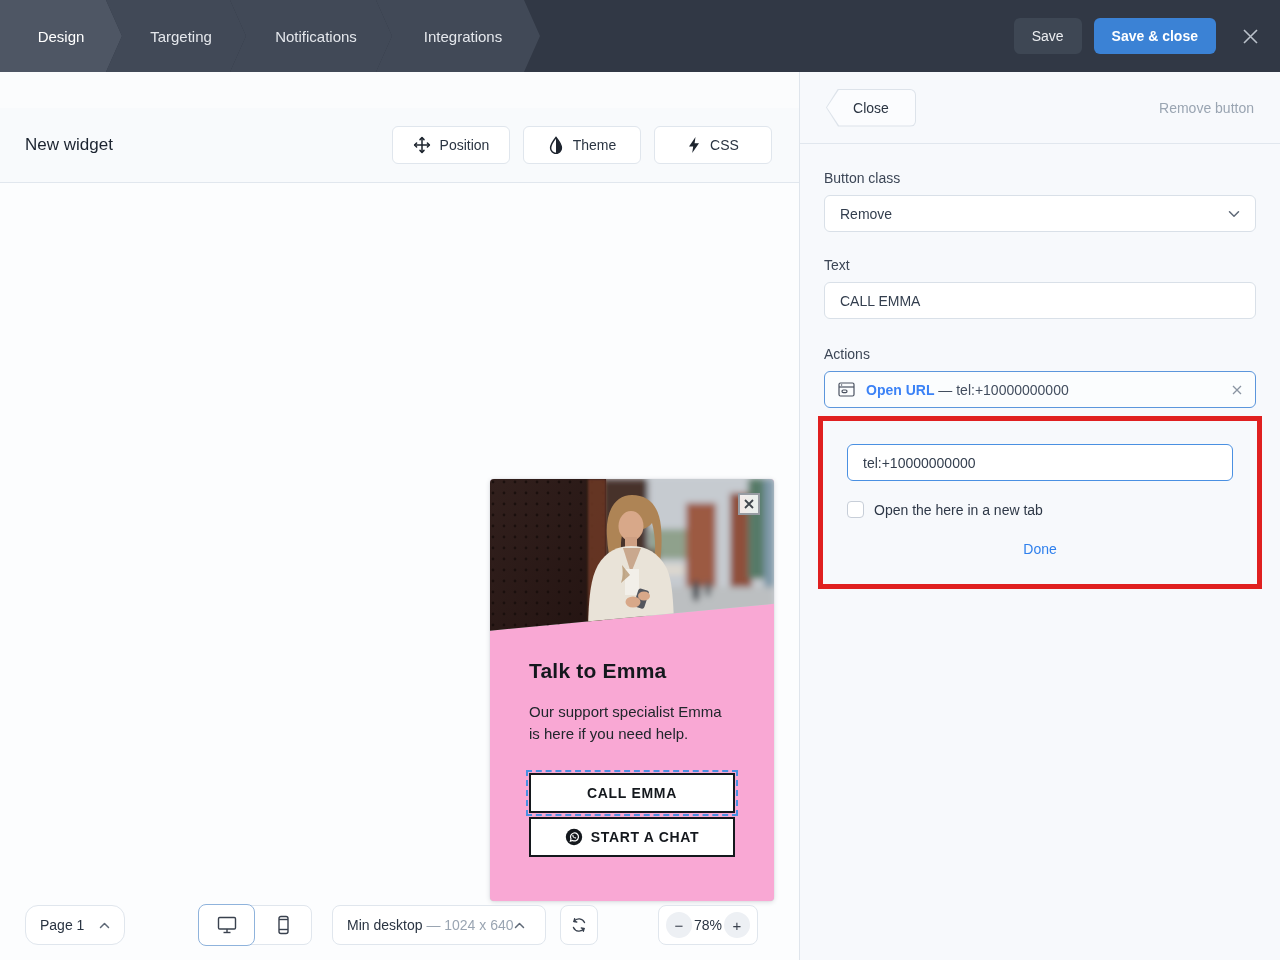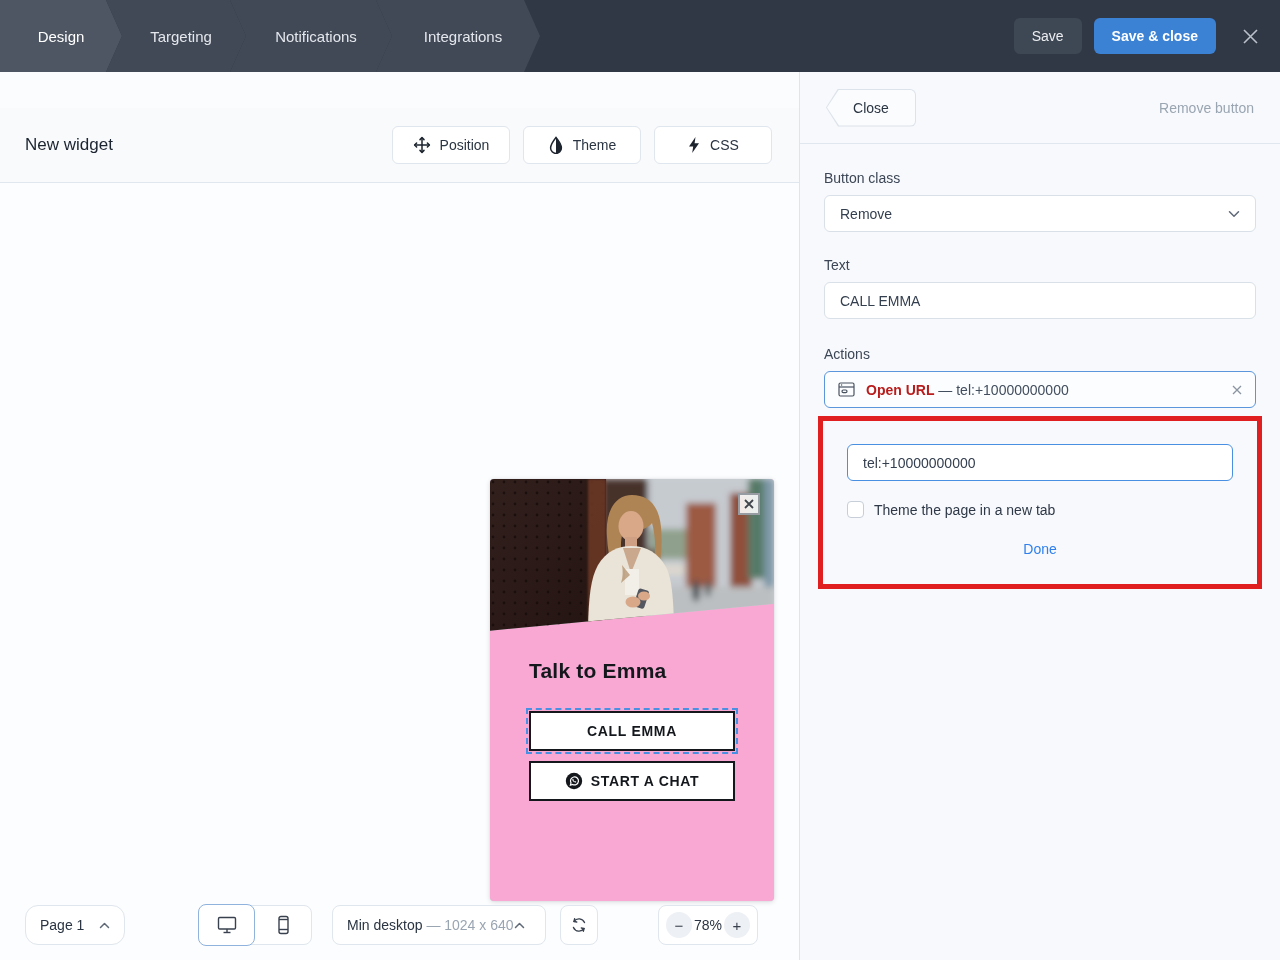--- a/index.html
+++ b/index.html
@@ -50,21 +50,21 @@
   .widget-image svg { display:block; }
   .img-close { position:absolute; top:14px; right:14px; width:22px; height:22px; background:rgba(255,255,255,.88);
                border:2px solid #979ca3; display:flex; align-items:center; justify-content:center; cursor:pointer; }
   .widget-body { padding:22px 39px 0; }
   .widget-heading { font-size:21px; font-weight:700; color:#14181d; letter-spacing:.2px; }
   .widget-text { margin-top:18px; font-size:15px; line-height:22px; color:#20262c; white-space:pre-line; }
   .w-btn { width:206px; height:40px; background:#ffffff; border:2px solid #14181d; display:flex; align-items:center;
            justify-content:center; gap:8px; font-size:14px; font-weight:700; letter-spacing:.05em; color:#14181d;
            font-family:inherit; cursor:pointer; }
   .w-btn.primary { margin-top:28px; outline:2px dashed #4a90e2; outline-offset:1px; }
-  .w-btn.secondary { margin-top:10px; }
+  .w-btn.secondary { margin-top:4px; }
 
   
   .bb { position:absolute; bottom:15px; height:40px; background:#ffffff; border:1px solid #e0e6ed; border-radius:8px;
         display:flex; align-items:center; font-size:14px; color:#2a3442; cursor:pointer; }
   .bb-page { left:25px; width:100px; padding:0 14px; justify-content:space-between;border-radius:13px; }
   .bb-devices { left:198px; width:114px; padding:0; border-radius:8px; overflow:visible; }
   .dev-btn { width:57px; height:40px; display:flex; align-items:center; justify-content:center; cursor:pointer; }
   .dev-btn.selected { margin:-1px 0 -1px -1px; width:58px; height:42px; border:1px solid #8fb3dc; border-radius:8px; background:#ffffff; }
   .bb-breakpoint { left:332px; width:214px; padding:0 14px; justify-content:flex-start; }
   .bb-refresh { left:560px; width:38px; justify-content:center; }
@@ -85,21 +85,21 @@
   .field-label { font-size:14px; color:#3c4656; margin-bottom:9px; }
   .select, .input { height:37px; background:#ffffff; border:1px solid #d9e0e8; border-radius:6px; display:flex;
                     align-items:center; padding:0 15px; font-size:14px; color:#333e4e; cursor:text; }
   .select { cursor:pointer; justify-content:space-between; }
   .gap24 { height:25px; }
   .gap26 { height:27px; }
 
   .action-chip { height:37px; background:#fbfdfe; border:1px solid #5b96dc; border-radius:6px; display:flex;
                  align-items:center; padding:0 13px; cursor:pointer; }
   .chip-text { margin-left:11px; font-size:14px; color:#424d5e; white-space:nowrap; overflow:hidden; }
-  .chip-title { font-weight:700; color:#b91c1c; }
+  .chip-title { font-weight:700; color:#3b82f6; }
   .chip-x { margin-left:auto; display:flex; align-items:center; cursor:pointer; }
 
   .highlight-box { margin:8px -6px 0; border:5px solid #e02020; padding:23px 24px 27px; }
   .url-input { border:1px solid #4a90e2; }
   .check-row { display:flex; align-items:center; gap:10px; margin-top:20px; cursor:pointer; }
   .checkbox { width:17px; height:17px; background:#ffffff; border:1px solid #c7ced8; border-radius:4px; }
   .check-label { font-size:14px; color:#2e3847; }
   .done-link { margin-top:23px; text-align:center; font-size:14px; color:#2f80ed; cursor:pointer; }
 
   svg { display:block; }
@@ -226,20 +226,22 @@
         </div>
         <div class="img-close">
           <span>
             <svg width="10" height="10" viewBox="0 0 10 10">
                 <path d="M1 1 L9 9 M9 1 L1 9" stroke="#3f454c" stroke-width="1.8"></path>
               </svg>
           </span>
         </div>
         <div class="widget-body">
           <div class="widget-heading">Talk to Emma</div>
+          <div class="widget-text">Our support specialist Emma
+is here if you need help.</div>
           <button class="w-btn primary">
             <span>CALL EMMA</span>
           </button>
           <button class="w-btn secondary">
             <span>
               <svg width="18" height="18" viewBox="0 0 18 18">
                 <circle cx="9" cy="9" r="8.2" fill="#14181d"></circle>
                 <path d="M5.4 13.2 6 10.9 A4 4 0 1 1 7.7 12.5 Z" fill="none" stroke="#ffffff" stroke-width="1.2"></path>
                 <path d="M7.4 7.2 c.2-.5.7-.5.9-.1 l.3.6 c.1.2 0 .4-.1.6 .3.6.8 1 1.3 1.2 .2-.1.4-.3.6-.2 l.6.3 c.4.2.3.8-.2.9 -1 .3-2.8-.7-3.4-2.2 -.1-.4-.1-.8 0-1.1 Z" fill="#ffffff"></path>
               </svg>
@@ -359,19 +361,19 @@
             </svg>
         </span>
       </div>
 
       <div class="highlight-box">
         <div class="input url-input">
           <span>tel:+10000000000</span>
         </div>
         <div class="check-row">
           <div class="checkbox"></div>
-          <div class="check-label">Theme the page in a new tab</div>
+          <div class="check-label">Open the here in a new tab</div>
         </div>
         <div class="done-link">Done</div>
       </div>
     </div>
   </div>
 </div>
 
 </body></html>

